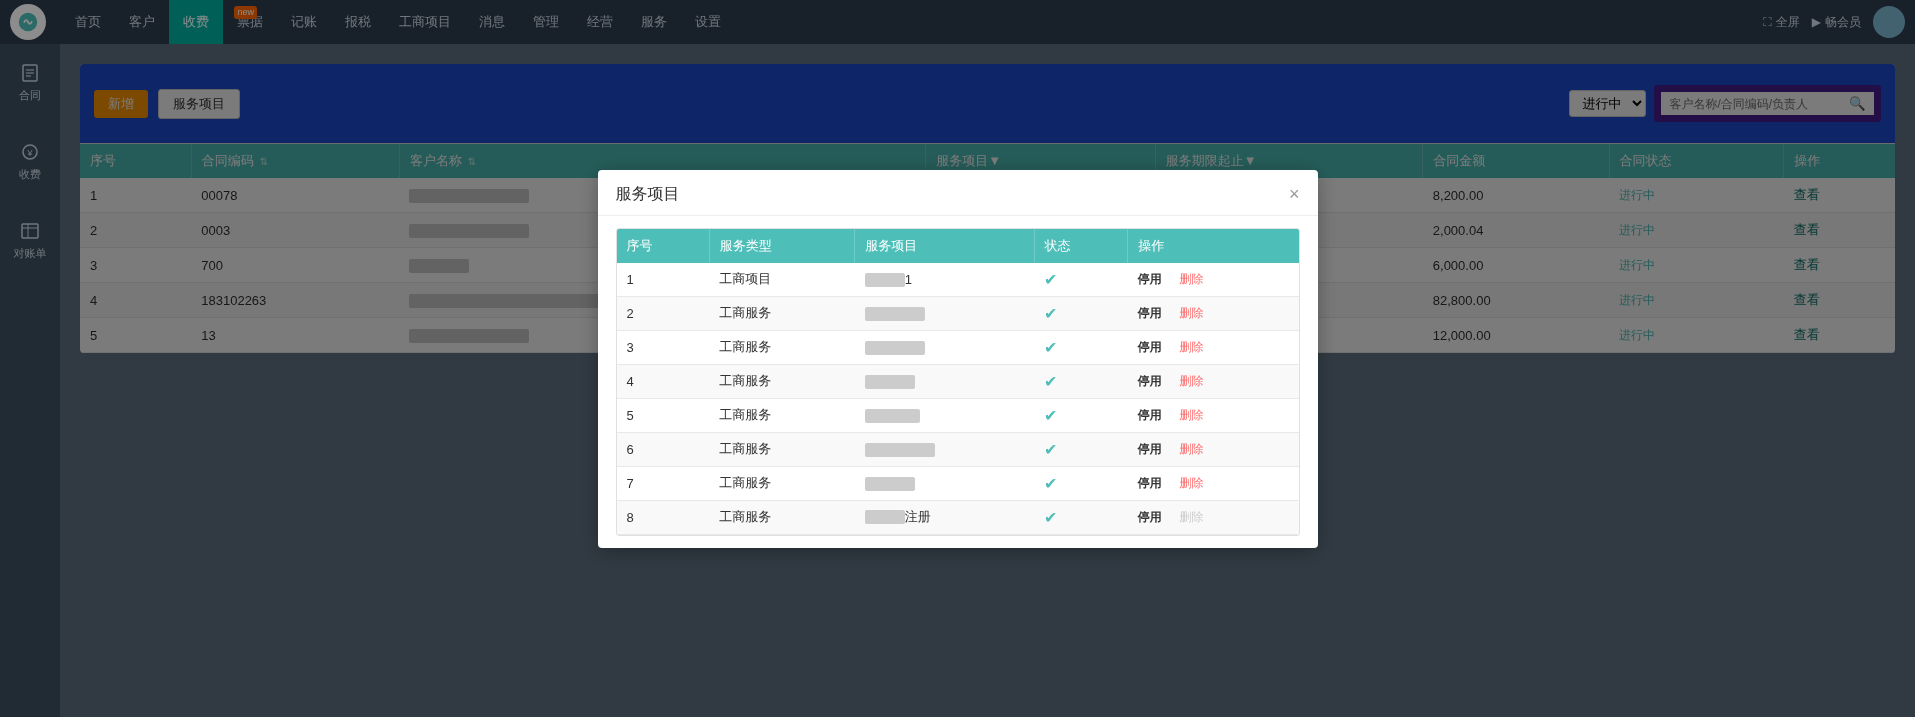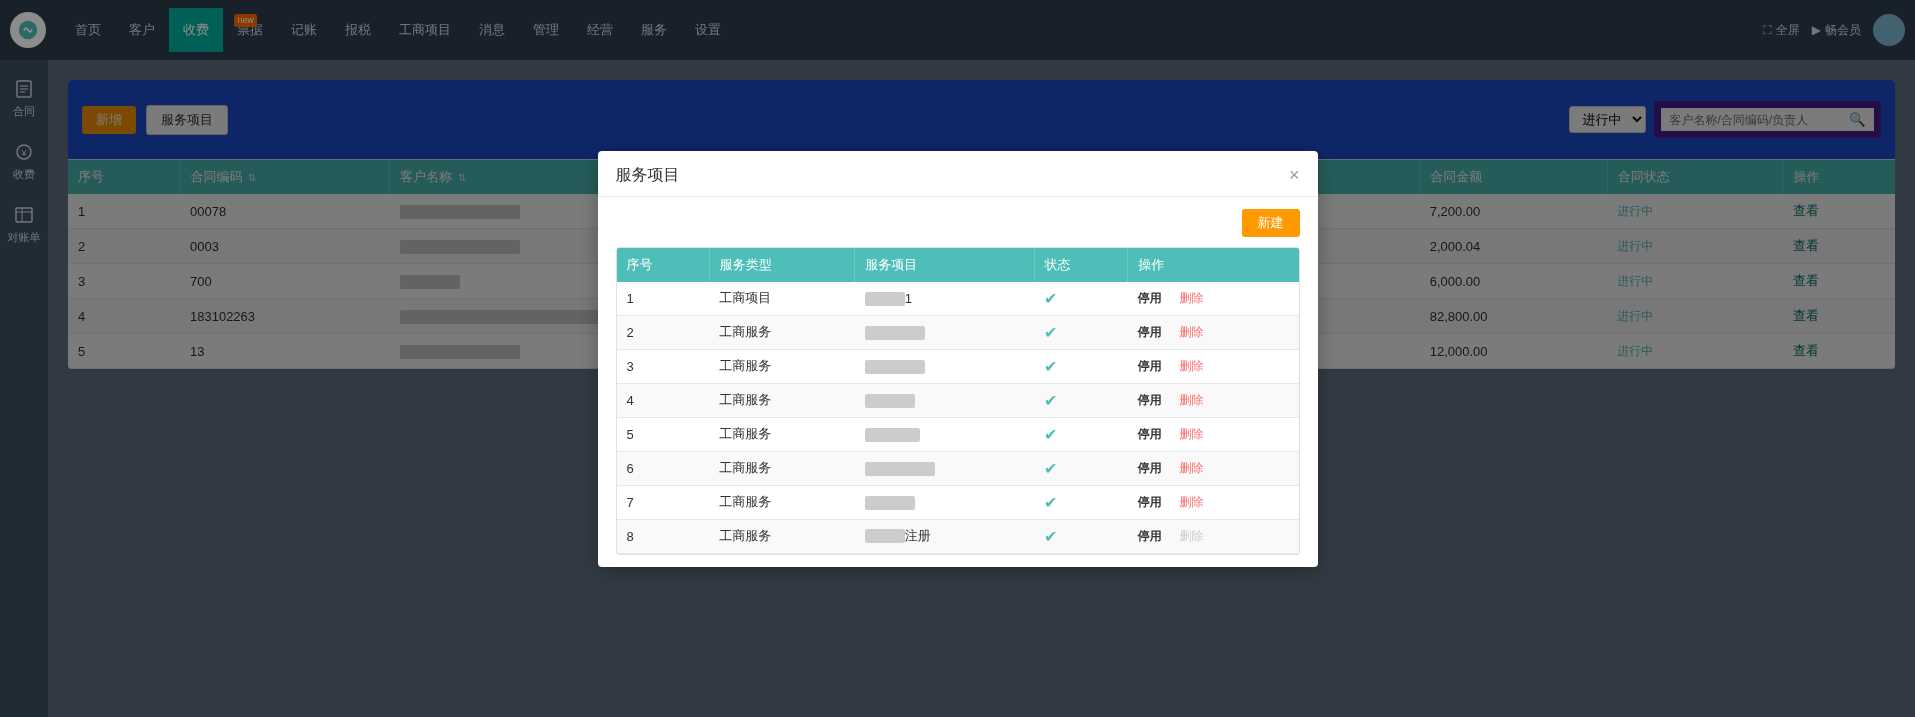--- a/index.html
+++ b/index.html
@@ -1,20 +1,20 @@
 <!DOCTYPE html>
 <html><head>
   <meta charset="utf-8">
   <style>
     * { box-sizing: border-box; margin: 0; padding: 0; }
     body { font-family: "Microsoft YaHei", "PingFang SC", sans-serif; font-size: 13px; background: #5a6a7a; min-width: 1915px; }
 
     
     .top-nav {
-      height: 60px;
+      height: 44px;
       background: #2d3b4e;
       display: flex;
       align-items: center;
       padding: 0 10px;
       position: relative;
     }
     .top-nav .logo {
       width: 36px; height: 36px;
       background: #fff;
       border-radius: 50%;
@@ -65,27 +65,27 @@
     }
 
     
     .main-layout {
       display: flex;
       height: calc(100vh - 44px);
     }
 
     
     .sidebar {
-      width: 48px;
+      width: 60px;
       background: #3d4f60;
       display: flex;
       flex-direction: column;
       align-items: center;
       padding-top: 10px;
-      gap: 6px;
+      gap: 22px;
     }
     .sidebar-item {
       width: 54px;
       padding: 8px 4px;
       display: flex; flex-direction: column; align-items: center;
       color: #cdd8e3;
       cursor: pointer;
       border-radius: 4px;
       font-size: 11px;
       gap: 4px;
@@ -449,21 +449,21 @@
             <th>操作</th>
           </tr>
         </thead>
         <tbody>
           <tr>
             <td>1</td>
             <td>00078</td>
             <td><span class="blurred-text blurred-long">&nbsp;&nbsp;&nbsp;&nbsp;&nbsp;&nbsp;&nbsp;&nbsp;&nbsp;&nbsp;&nbsp;</span></td>
             <td>小规模记账</td>
             <td>202305-202404</td>
-            <td>7,200.00</td>
+            <td>8,200.00</td>
             <td><span class="status-badge">进行中</span></td>
             <td><a class="action-link">查看</a></td>
           </tr>
           <tr>
             <td>2</td>
             <td>0003</td>
             <td><span class="blurred-text blurred-long">&nbsp;&nbsp;&nbsp;&nbsp;&nbsp;&nbsp;&nbsp;&nbsp;&nbsp;&nbsp;&nbsp;</span></td>
             <td>小规模记账</td>
             <td>202305-202404</td>
             <td>2,000.04</td>
@@ -504,23 +504,20 @@
       </table>
     </div>
 
     <div class="modal-overlay">
       <div class="modal-box">
         <div class="modal-header">
           <span class="modal-title">服务项目</span>
           <button class="modal-close">×</button>
         </div>
         <div class="modal-body">
-          <div class="modal-toolbar">
-            <button class="btn-modal-new">新建</button>
-          </div>
           <div class="modal-table-wrap">
             <table class="modal-table">
               <thead>
                 <tr>
                   <th>序号</th>
                   <th>服务类型</th>
                   <th>服务项目</th>
                   <th>状态</th>
                   <th>操作</th>
                 </tr>

